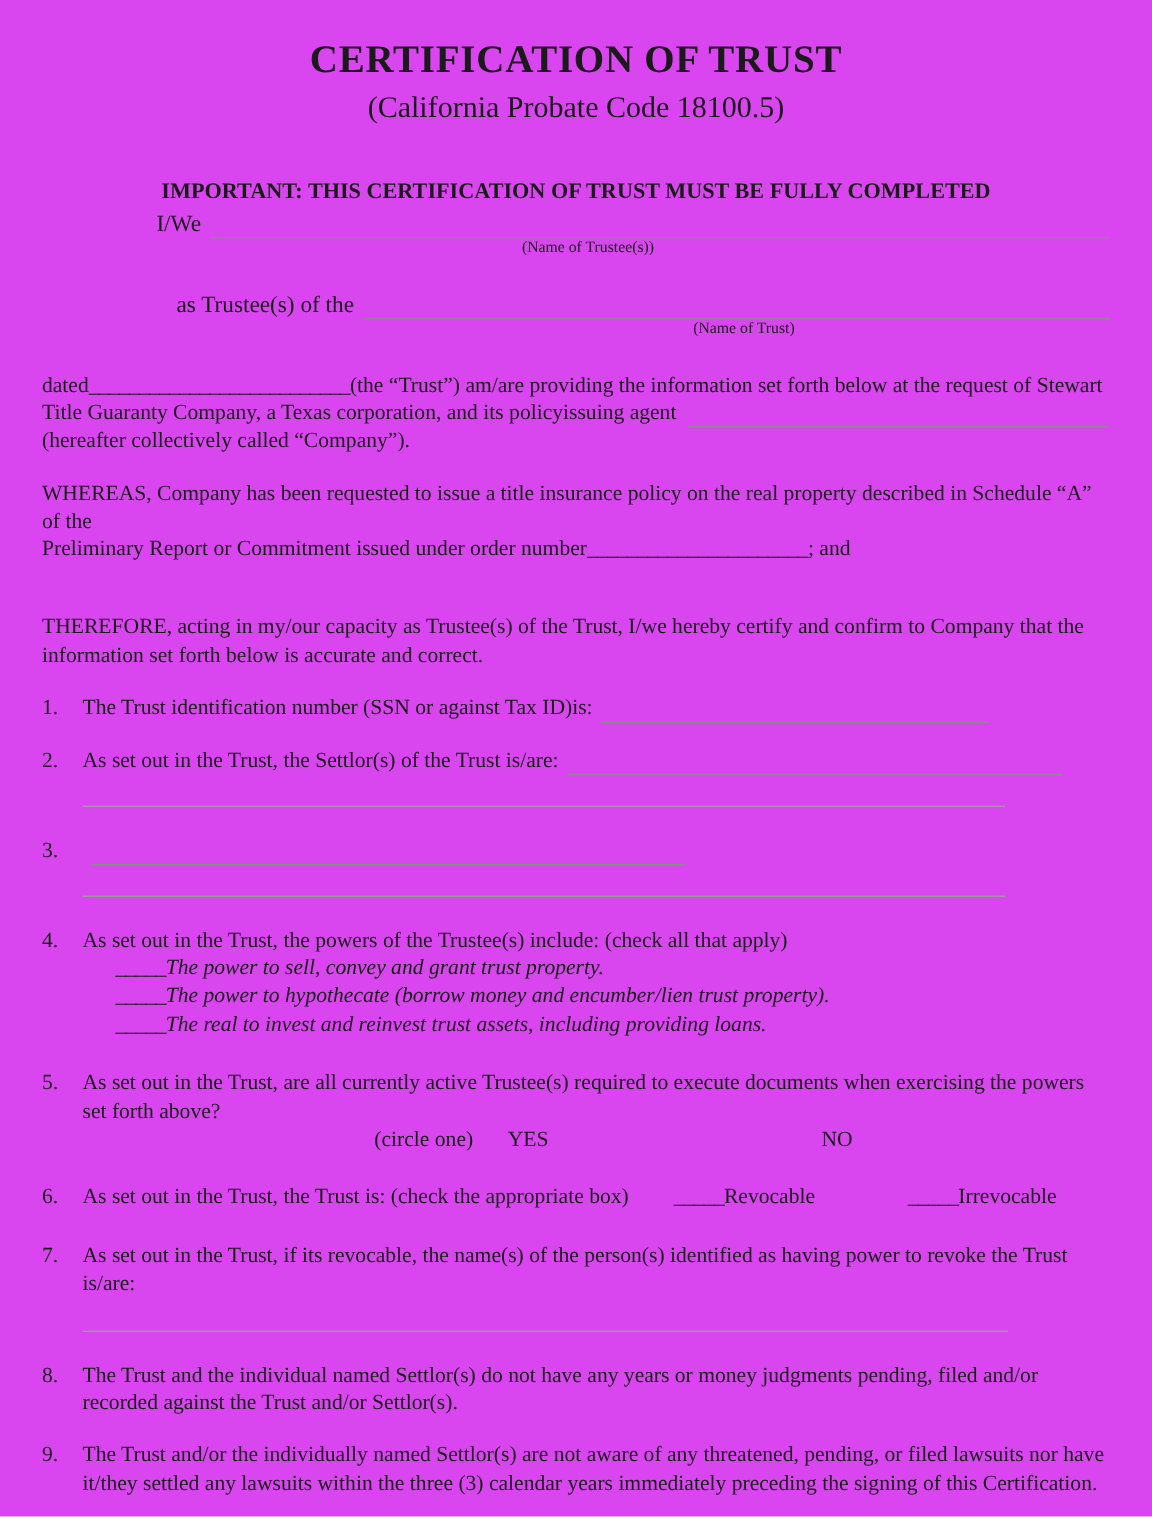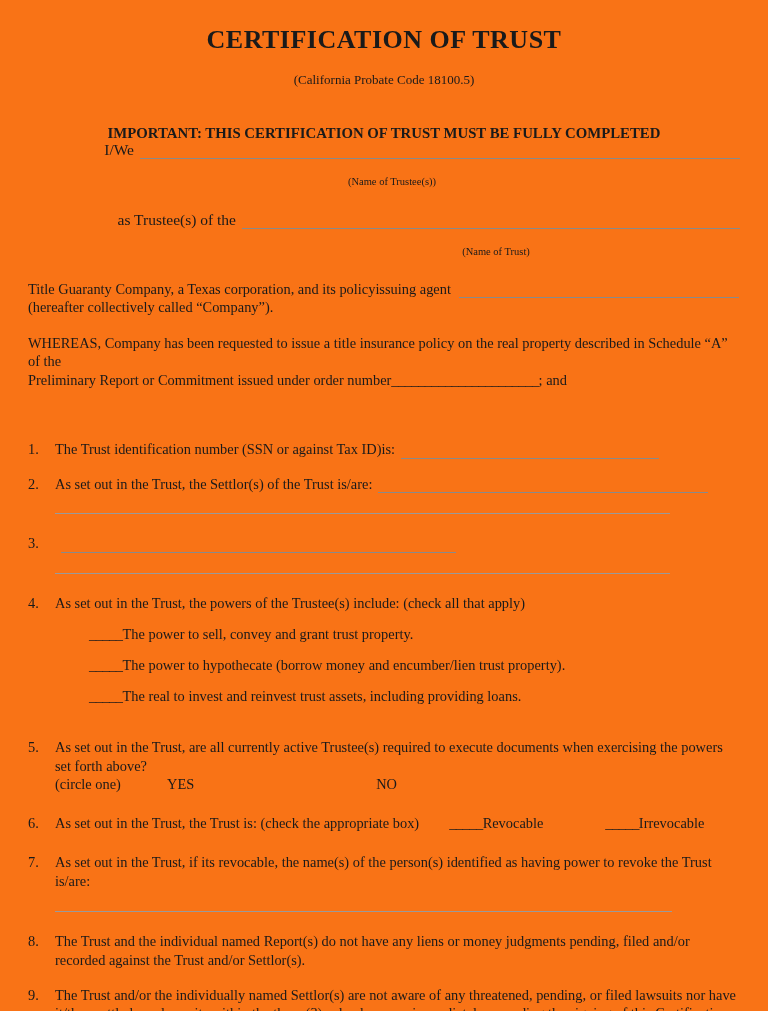--- a/index.html
+++ b/index.html
@@ -11,39 +11,39 @@
   body {
     font-family: "Liberation Serif", "DejaVu Serif", serif;
     color: #1a1a1a;
     -webkit-font-smoothing: antialiased;
   }
   .page {
     position: relative;
     width: 768px;
     height: 1011px;
     margin: 0 auto;
-    background: #f97316;
+    background: #d946ef;
     overflow: hidden;
     box-sizing: border-box;
   }
 
   
   .doc-title {
     text-align: center;
     font-size: 26px;
     font-weight: bold;
     letter-spacing: 0.5px;
     margin: 0;
     padding-top: 25px;
     line-height: 1.15;
   }
   .doc-subtitle {
     text-align: center;
-    font-size: 13px;
-    margin: 12px;
+    font-size: 20px;
+    margin: 0;
     padding-top: 5px;
     line-height: 1.2;
   }
   .doc-important {
     text-align: center;
     font-size: 14.8px;
     font-weight: bold;
     margin: 10px;
     padding-top: 26px;
     line-height: 1.2;
@@ -75,21 +75,21 @@
     white-space: nowrap;
     text-align: right;
   }
   .lead-label {
     display: inline-block;
   }
   .caption {
     font-size: 10.5px;
     text-align: center;
     line-height: 1.1;
-    margin-top: 17px;
+    margin-top: 1px;
   }
   .cap-trustee { width: 700px; text-align: center; padding-left: 14px; }
   .cap-trust   { width: 700px; text-align: center; padding-left: 118px; }
 
   .gap-a { height: 22px; }
   .gap-b { height: 22px; }
 
   
   p.para {
     font-size: 14.4px;
@@ -114,25 +114,26 @@
     width: 22px;
     text-align: left;
   }
   .item-gap { height: 16px; }
   .item-gap-lg { height: 20px; }
 
   .subline {
     font-size: 14.4px;
     line-height: 1.32;
     padding-left: 22px;
-    margin: 12px;
+    margin: 0;
     white-space: nowrap;
-  }
-
-  .answer-row { white-space: nowrap; }
+    font-style: italic;
+  }
+
+  .answer-row { white-space: nowrap; text-align: center; }
   .sp-yes { display: inline-block; width: 112px; }
   .sp-no  { display: inline-block; width: 182px; }
   .sp-rev { display: inline-block; width: 30px; }
   .sp-irr { display: inline-block; width: 62px; }
 
   .cont-line {
     margin-left: 27px;
     border-bottom: 1.4px solid #9a9a9a;
     height: 0;
     font-size: 0;
@@ -156,33 +157,35 @@
 
     <div class="gap-a"></div>
 
     <div class="lead-row">
       <span class="lead-label">as Trustee(s) of the</span><span class="rule" style="width:498px; margin-left:6px;"></span>
     </div>
     <div class="caption cap-trust">(Name of Trust)</div>
 
     <div class="gap-b"></div>
 
+    <p class="para"><span>dated</span><span class="dash-fill">__________________________</span><span>(the “Trust”) am/are providing the information set forth below at the request of Stewart</span></p>
     <p class="para"><span>Title Guaranty Company, a Texas corporation, and its policy</span><span>issuing agent</span><span class="rule" style="width:280px; margin-left:8px;"></span></p>
     <p class="para">(hereafter collectively called “Company”).</p>
 
     <div class="para-gap"></div>
 
     <p class="para">WHEREAS, Company has been requested to issue a title insurance policy on the real property described in Schedule “A” of the</p>
     <p class="para"><span>Preliminary Report or Commitment issued under</span> <span>order number</span><span class="dash-fill">______________________</span><span>; and</span></p>
 
     <div class="para-gap"></div>
 
 
     <div class="para-gap"></div>
 
+    <p class="para">THEREFORE, acting in my/our capacity as Trustee(s) of the Trust, I/we hereby certify and confirm to Company that the information set forth below is accurate and correct.</p>
 
     <div class="para-gap"></div>
 
     <div class="item">
       <span class="num">1.</span><span>The Trust identification number (SSN or against Tax ID)is:</span><span class="rule" style="width:258px; margin-left:6px;"></span>
     </div>
 
     <div class="item-gap"></div>
 
     <div class="item">
@@ -225,21 +228,21 @@
 
     <div class="item">
       <span class="num">7.</span><span>As set out in the Trust, if its revocable, the name(s) of the person(s) identified as having power to revoke the Trust is/are:</span>
     </div>
     <div style="height:21px;"></div>
     <div class="cont-line" style="width:617px;"></div>
 
     <div class="item-gap-lg"></div>
 
     <div class="item">
-      <span class="num">8.</span><span>The Trust and the individual named Report(s) do not have any liens or money judgments pending, filed and/or recorded against the Trust and/or Settlor(s).</span>
+      <span class="num">8.</span><span>The Trust and the individual named Settlor(s) do not have any years or money judgments pending, filed and/or recorded against the Trust and/or Settlor(s).</span>
     </div>
 
     <div class="item-gap"></div>
 
     <div class="item">
       <span class="num">9.</span><span>The Trust and/or the individually named Settlor(s) are not aware of any threatened, pending, or filed lawsuits nor have it/they settled any lawsuits within the three (3) calendar years immediately preceding the signing of this Certification.</span>
     </div>
 
   </div>
 </div>

